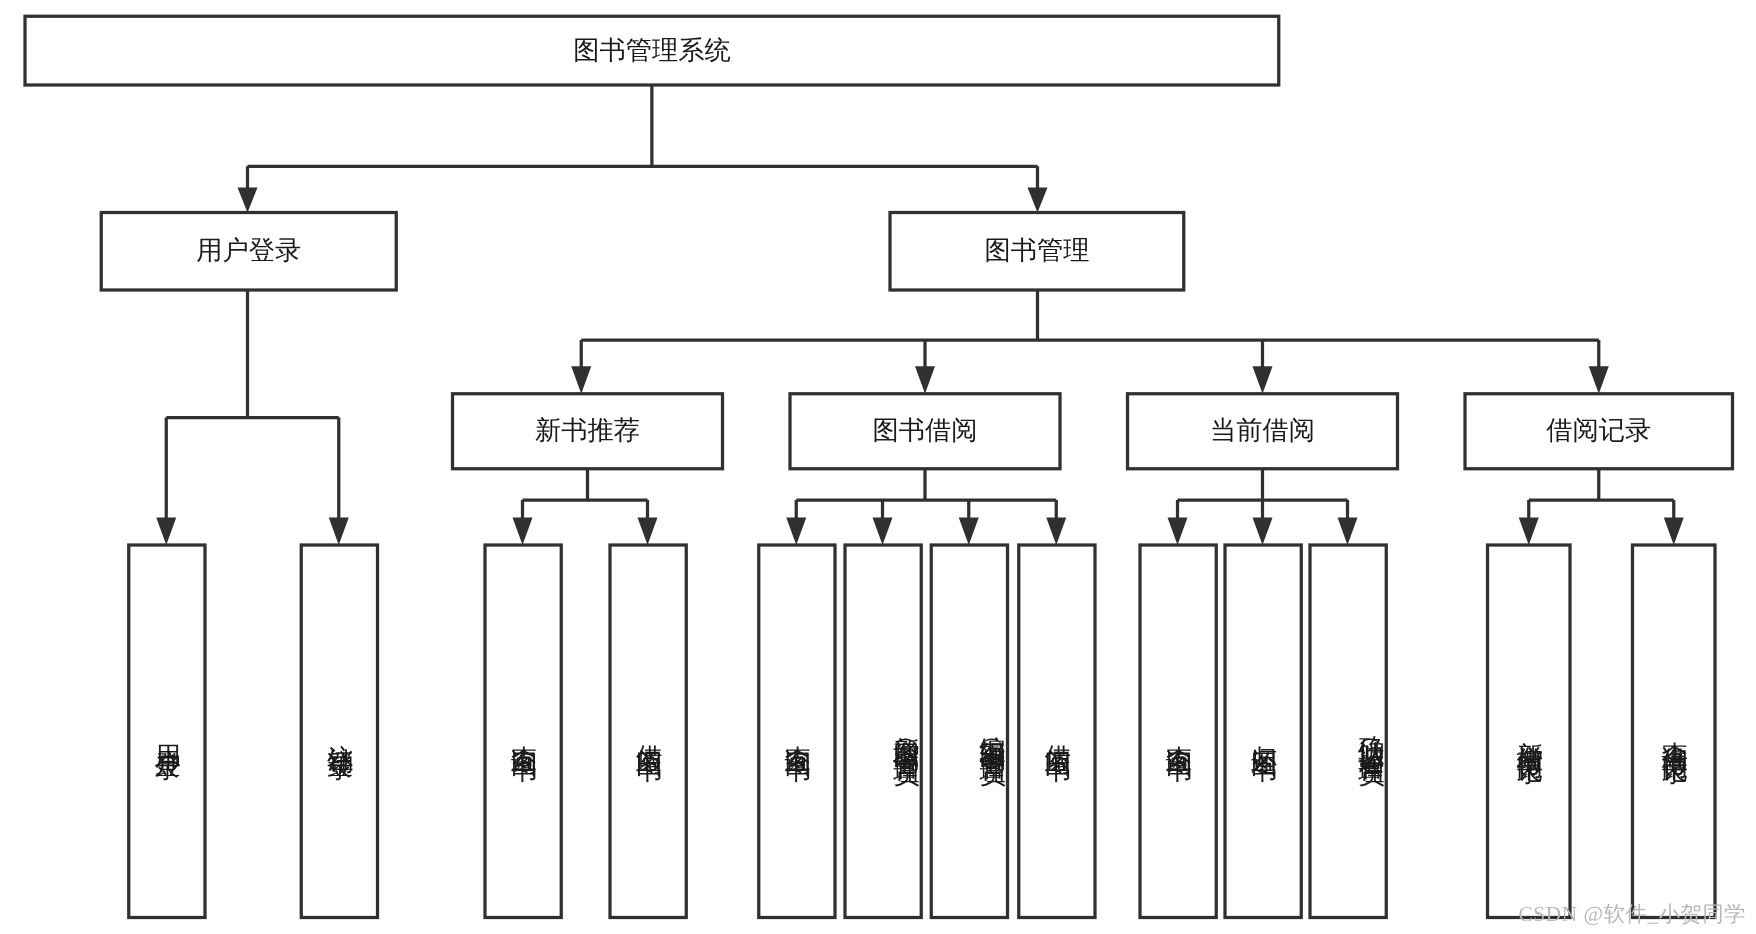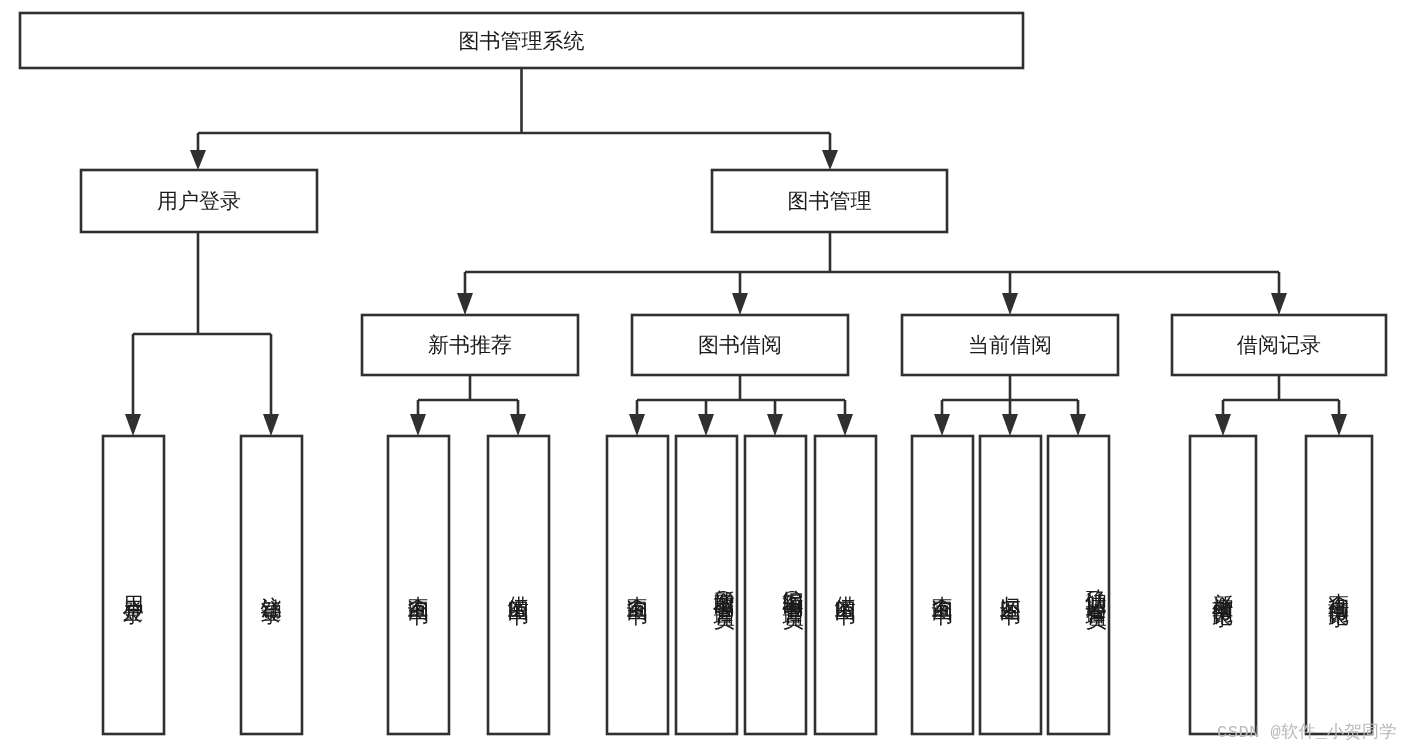--- a/index.html
+++ b/index.html
@@ -59,21 +59,21 @@
     color: #1a1a1a;
     letter-spacing: 3px;
     text-align: center;
     white-space: nowrap;
     pointer-events: none;
   }
   #watermark {
     position: absolute;
     right: 8px;
     bottom: 4px;
-    font-family: Liberation Mono, monospace;
+    font-family: Liberation Serif, serif;
     font-size: 17px;
     color: #b8b8b8;
     letter-spacing: 0.5px;
     user-select: none;
   }
 </style>
 </head>
 <body>
 
 <div id="diagram-root">

